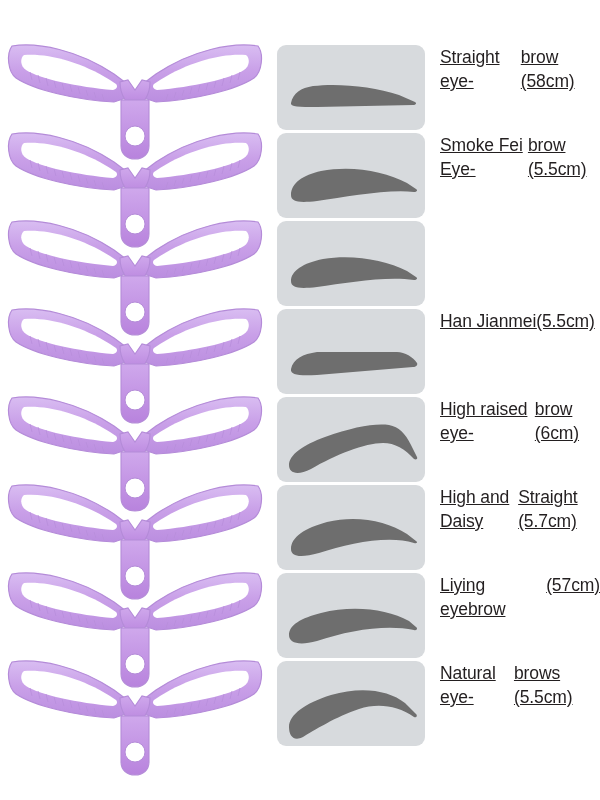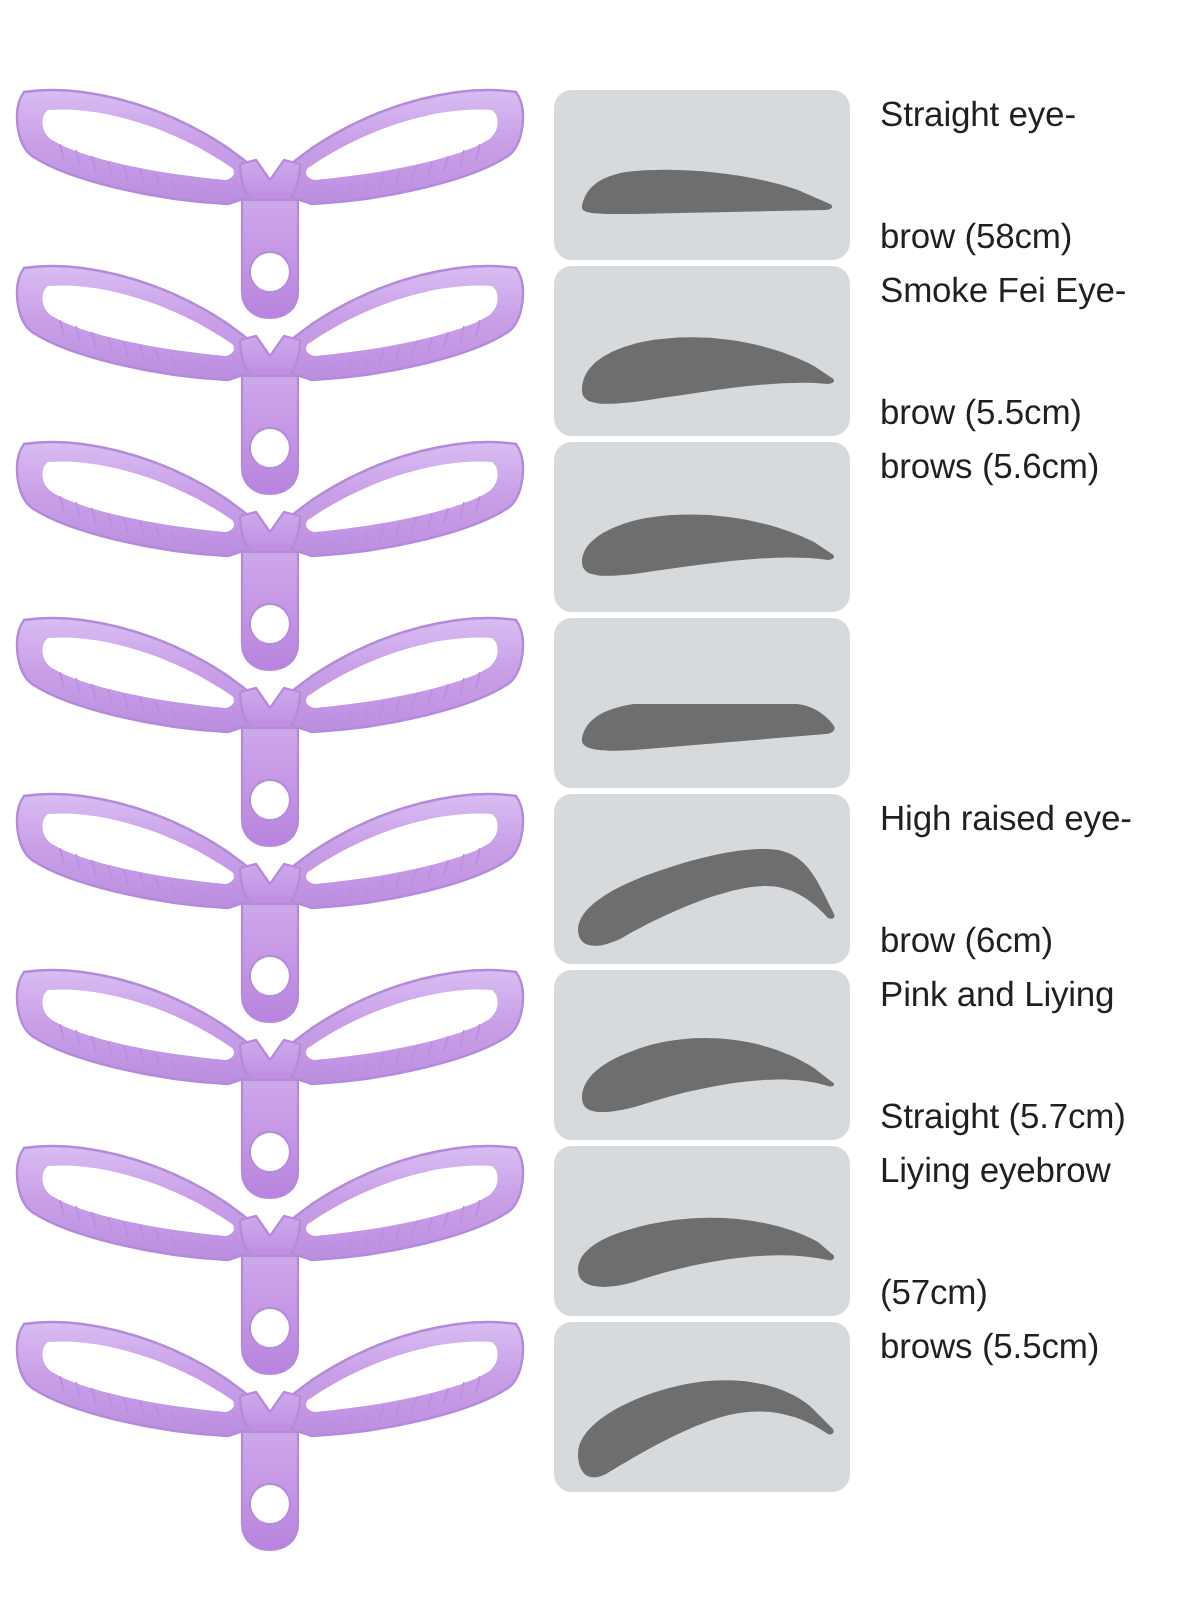--- a/index.html
+++ b/index.html
@@ -54,26 +54,27 @@
     overflow: hidden;
   }
   .swatch-card svg { display: block; width: 148px; height: 85px; }
   .swatch-label {
     position: absolute;
     left: 163px;
     top: 0;
     width: 160px;
     height: 85px;
     display: flex;
-    flex-direction: column;
-    justify-content: space-between;
+    flex-direction: row;
+    justify-content: flex-start;
     font-size: 17.5px;
     line-height: 24px;
     color: #231f20;
     letter-spacing: -0.1px;
+    text-decoration: underline;
   }
 </style>
 </head>
 <body>
 
 <div id="stencil-column">
     <div class="stencil" style="top: 20px; z-index: 8;">
 <svg viewBox="0 0 262 150" xmlns="http://www.w3.org/2000/svg">
   <defs>
     <linearGradient id="pg0" x1="0" y1="0" x2="0" y2="1">
@@ -562,49 +563,52 @@
         <span>brow (5.5cm)</span>
       </div>
     </div>
     <div class="swatch-row">
       <div class="swatch-card">
         <svg viewBox="0 0 148 85" xmlns="http://www.w3.org/2000/svg">
           <path d="M14 60 C 14 50, 26 42, 46 38 C 76 33, 108 39, 130 50 L 139 56 C 141 57, 140 59, 137 59 C 108 55, 70 62, 40 66 C 22 68, 14 67, 14 60 Z" fill="#6e6e6e"></path>
         </svg>
       </div>
       <div class="swatch-label">
-        <span>brows (5.6cm)</span>
       </div>
     </div>
     <div class="swatch-row">
       <div class="swatch-card">
         <svg viewBox="0 0 148 85" xmlns="http://www.w3.org/2000/svg">
           <path d="M14 60 C 16 50, 26 45, 40 43 L 120 43 C 128 43, 136 48, 140 54 C 141 56, 139 58, 136 58 L 40 66 C 22 67, 13 66, 14 60 Z" fill="#6e6e6e"></path>
         </svg>
+      </div>
+      <div class="swatch-label">
+        <span>Han Jianmei</span>
+        <span>(5.5cm)</span>
       </div>
     </div>
     <div class="swatch-row">
       <div class="swatch-card">
         <svg viewBox="0 0 148 85" xmlns="http://www.w3.org/2000/svg">
           <path d="M12 68 C 12 58, 26 48, 48 40 C 76 30, 98 26, 112 28 C 122 30, 128 36, 134 48 L 140 60 C 141 62, 139 63, 137 62 C 128 52, 118 46, 106 46 C 88 46, 58 58, 34 72 C 20 79, 12 76, 12 68 Z" fill="#6e6e6e"></path>
         </svg>
       </div>
       <div class="swatch-label">
         <span>High raised eye-</span>
         <span>brow (6cm)</span>
       </div>
     </div>
     <div class="swatch-row">
       <div class="swatch-card">
         <svg viewBox="0 0 148 85" xmlns="http://www.w3.org/2000/svg">
           <path d="M14 64 C 14 52, 28 43, 50 37 C 80 30, 110 36, 130 49 L 139 56 C 141 57, 140 59, 137 58 C 112 50, 72 58, 42 68 C 24 73, 14 72, 14 64 Z" fill="#6e6e6e"></path>
         </svg>
       </div>
       <div class="swatch-label">
-        <span>Pink and Liying</span>
+        <span>High and Daisy</span>
         <span>Straight (5.7cm)</span>
       </div>
     </div>
     <div class="swatch-row">
       <div class="swatch-card">
         <svg viewBox="0 0 148 85" xmlns="http://www.w3.org/2000/svg">
           <path d="M12 62 C 12 52, 24 45, 44 40 C 76 32, 110 36, 132 48 L 139 54 C 141 55, 140 58, 137 57 C 110 51, 72 57, 40 68 C 22 73, 12 70, 12 62 Z" fill="#6e6e6e"></path>
         </svg>
       </div>
       <div class="swatch-label">
@@ -612,16 +616,17 @@
         <span>(57cm)</span>
       </div>
     </div>
     <div class="swatch-row">
       <div class="swatch-card">
         <svg viewBox="0 0 148 85" xmlns="http://www.w3.org/2000/svg">
           <path d="M12 66 C 12 54, 28 42, 54 34 C 84 25, 112 29, 128 42 L 139 53 C 141 55, 139 57, 137 56 C 120 44, 100 42, 82 48 C 60 55, 36 70, 26 76 C 16 81, 12 74, 12 66 Z" fill="#6e6e6e"></path>
         </svg>
       </div>
       <div class="swatch-label">
+        <span>Natural eye-</span>
         <span>brows (5.5cm)</span>
       </div>
     </div>
   </div>
 
 </body></html>

